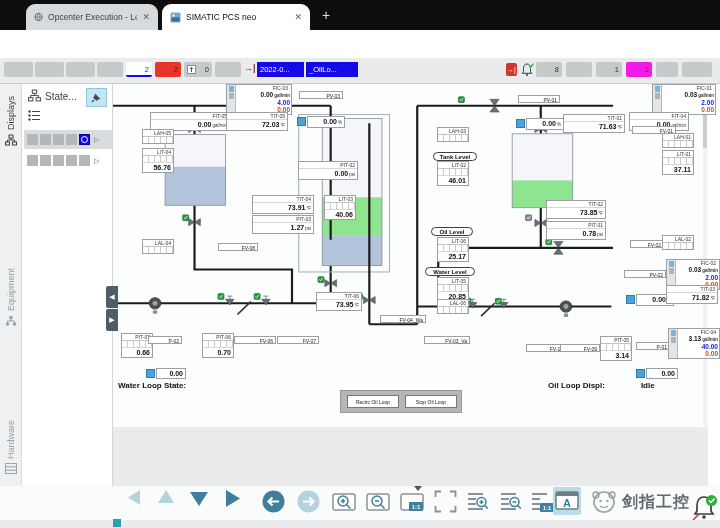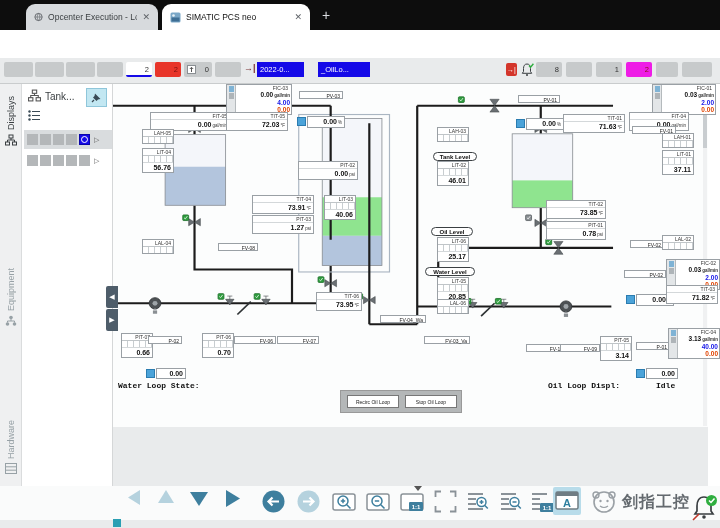--- a/index.html
+++ b/index.html
@@ -47,21 +47,21 @@
   .i-blue{width:7px;height:7px;background:#4ba3d9;border:1px solid #2b7cb0;flex:none;}
   .i-pctbox{flex:1;background:#fff;border:1px solid #9aa0a5;display:flex;justify-content:flex-end;align-items:baseline;gap:1px;padding:1px 2px;}
   .i-fic{display:flex;background:#fff;border:1px solid #9aa0a5;}
   .i-strip{width:8px;background:#e3e6e8;border-right:1px solid #b5babd;display:flex;flex-direction:column;align-items:center;gap:1px;padding:1px 0;}
   .i-sa{width:5px;height:6px;background:#7fb3d5;display:block;}
   .i-sb{width:5px;height:6px;background:#aeb4b8;display:block;}
   .i-ficbody{flex:1;padding:0 1px 1px 1px;}
   .i-r{display:flex;justify-content:flex-end;align-items:baseline;gap:1px;font-weight:700;font-size:6.5px;line-height:7px;color:#111;}
   .i-r.sp{color:#1515e8;}
   .i-r.out{color:#e04300;}
-  .statetext{position:absolute;z-index:6;font-size:8px;font-weight:700;color:#111;font-family:Liberation Mono, monospace;}
+  .statetext{position:absolute;z-index:6;font-size:8px;font-weight:700;color:#111;}
   #btnpanel{position:absolute;left:340px;top:390px;width:122px;height:23px;background:#b4b7b8;border:1px solid #999;z-index:6;box-sizing:border-box;}
   .facebtn{position:absolute;top:4px;width:52px;height:13px;background:#fff;border:1px solid #777;font-size:5px;text-align:center;line-height:12px;box-sizing:border-box;color:#222;}
   
   .collapsebtn{position:absolute;left:106px;width:12px;height:22px;background:#4e5d6a;color:#fff;font-size:7px;display:flex;align-items:center;justify-content:center;z-index:7;border-radius:2px 0 0 2px;}
   
   #bottombar{left:0;top:486px;width:720px;height:34px;background:#fafbfb;}
   #bottomstrip{left:0;top:520px;width:720px;height:8px;background:#e9ebec;}
   .bico{position:absolute;top:490px;}
   #labelsbtn{position:absolute;left:553px;top:487px;width:28px;height:28px;background:#b8dcea;border-radius:2px;display:flex;align-items:center;justify-content:center;}
   #watermark-text{position:absolute;left:622px;top:492px;font-size:16px;font-weight:700;color:#63696e;letter-spacing:1px;z-index:3;text-align:center;}
@@ -129,21 +129,21 @@
   <div class="tbtn" style="left:97px;width:26px;"></div>
   <div class="tbtn" style="left:126px;width:26px;background:#fff;border-bottom:2.5px solid #1509e8;"><span>2</span></div>
   <div class="tbtn" style="left:155px;width:26px;background:#e8352a;color:#7a1010;"><span>2</span></div>
   <div class="tbtn" style="left:184px;width:28px;"><svg style="position:absolute;left:3px;top:3px;" width="9" height="9" viewBox="0 0 9 9">
         <rect x="0.5" y="0.5" width="8" height="8" fill="#fff" stroke="#8a8f93"></rect>
         <path d="M4.5,7 V2.5 M2.8,4 L4.5,2.3 L6.2,4" stroke="#555" fill="none"></path>
       </svg><span>0</span></div>
   <div class="tbtn" style="left:215px;width:26px;"></div>
   <div class="abs" style="left:244px;top:63px;font-size:9px;font-weight:700;color:#7a3030;">→|</div>
   <div class="crumb" style="left:257px;width:47px;"><span>2022-0...</span></div>
-  <div class="crumb" style="left:306px;width:52px;margin-left:12px;"><span>_OilLo...</span></div>
+  <div class="crumb" style="left:306px;width:52px;"><span>_OilLo...</span></div>
   <div class="abs" style="left:506px;top:63px;width:11px;height:13px;background:#d3352a;border-radius:2px;color:#fff;font-size:7px;text-align:center;line-height:13px;">→|</div>
   <svg class="abs" style="left:520px;top:62px;" width="15" height="15" viewBox="0 0 15 15">
       <path d="M7,2 C4.5,2 3.5,4 3.5,6.5 V9.5 L2.3,11.3 H11.7 L10.5,9.5 V6.5 C10.5,4 9.5,2 7,2 Z" fill="none" stroke="#3a3f42" stroke-width="1"></path>
       <circle cx="7" cy="13" r="1" fill="#3a3f42"></circle>
       <path d="M9,3.5 L10.6,5.2 L13.4,1.8" stroke="#2fae3f" stroke-width="1.4" fill="none"></path>
     </svg>
   <div class="tbtn" style="left:536px;width:26px;"><span>8</span></div>
   <div class="tbtn" style="left:566px;width:26px;"></div>
   <div class="tbtn" style="left:596px;width:26px;"><span>1</span></div>
   <div class="tbtn" style="left:626px;width:26px;background:#ee1ce6;color:#8a1010;"><span>2</span></div>
@@ -176,21 +176,21 @@
         <path d="M0.5,3.8 H11.5 M0.5,7.2 H11.5" stroke="#97a1a6"></path>
       </svg>
   </div>
   <div class="abs" id="sidepanel"></div>
   <svg class="abs" style="left:28px;top:89px;" width="13" height="13" viewBox="0 0 12 12">
       <rect x="4" y="1" width="4" height="3" fill="none" stroke="#555"></rect>
       <rect x="0.5" y="8" width="4" height="3" fill="none" stroke="#555"></rect>
       <rect x="7.5" y="8" width="4" height="3" fill="none" stroke="#555"></rect>
       <path d="M6,4 V6 M2.5,8 V6 H9.5 V8" fill="none" stroke="#555"></path>
     </svg>
-  <div class="abs" style="left:45px;top:91px;font-size:10px;color:#3a3f42;">Tank...</div>
+  <div class="abs" style="left:45px;top:91px;font-size:10px;color:#3a3f42;">State...</div>
   <div id="pinbtn">
     <svg width="11" height="11" viewBox="0 0 11 11">
         <path d="M4,1.5 L9.5,7 L7,7.5 L5.5,9 L2,5.5 L3.5,4 Z" fill="#3a4a55"></path>
         <path d="M3,8 L1,10" stroke="#3a4a55" stroke-width="1.2"></path>
       </svg>
   </div>
   <svg class="abs" style="left:28px;top:110px;" width="13" height="11" viewBox="0 0 13 11">
       <circle cx="1.5" cy="1.5" r="1.2" fill="#3a4a55"></circle>
       <circle cx="1.5" cy="5.5" r="1.2" fill="#3a4a55"></circle>
       <circle cx="1.5" cy="9.5" r="1.2" fill="#3a4a55"></circle>

